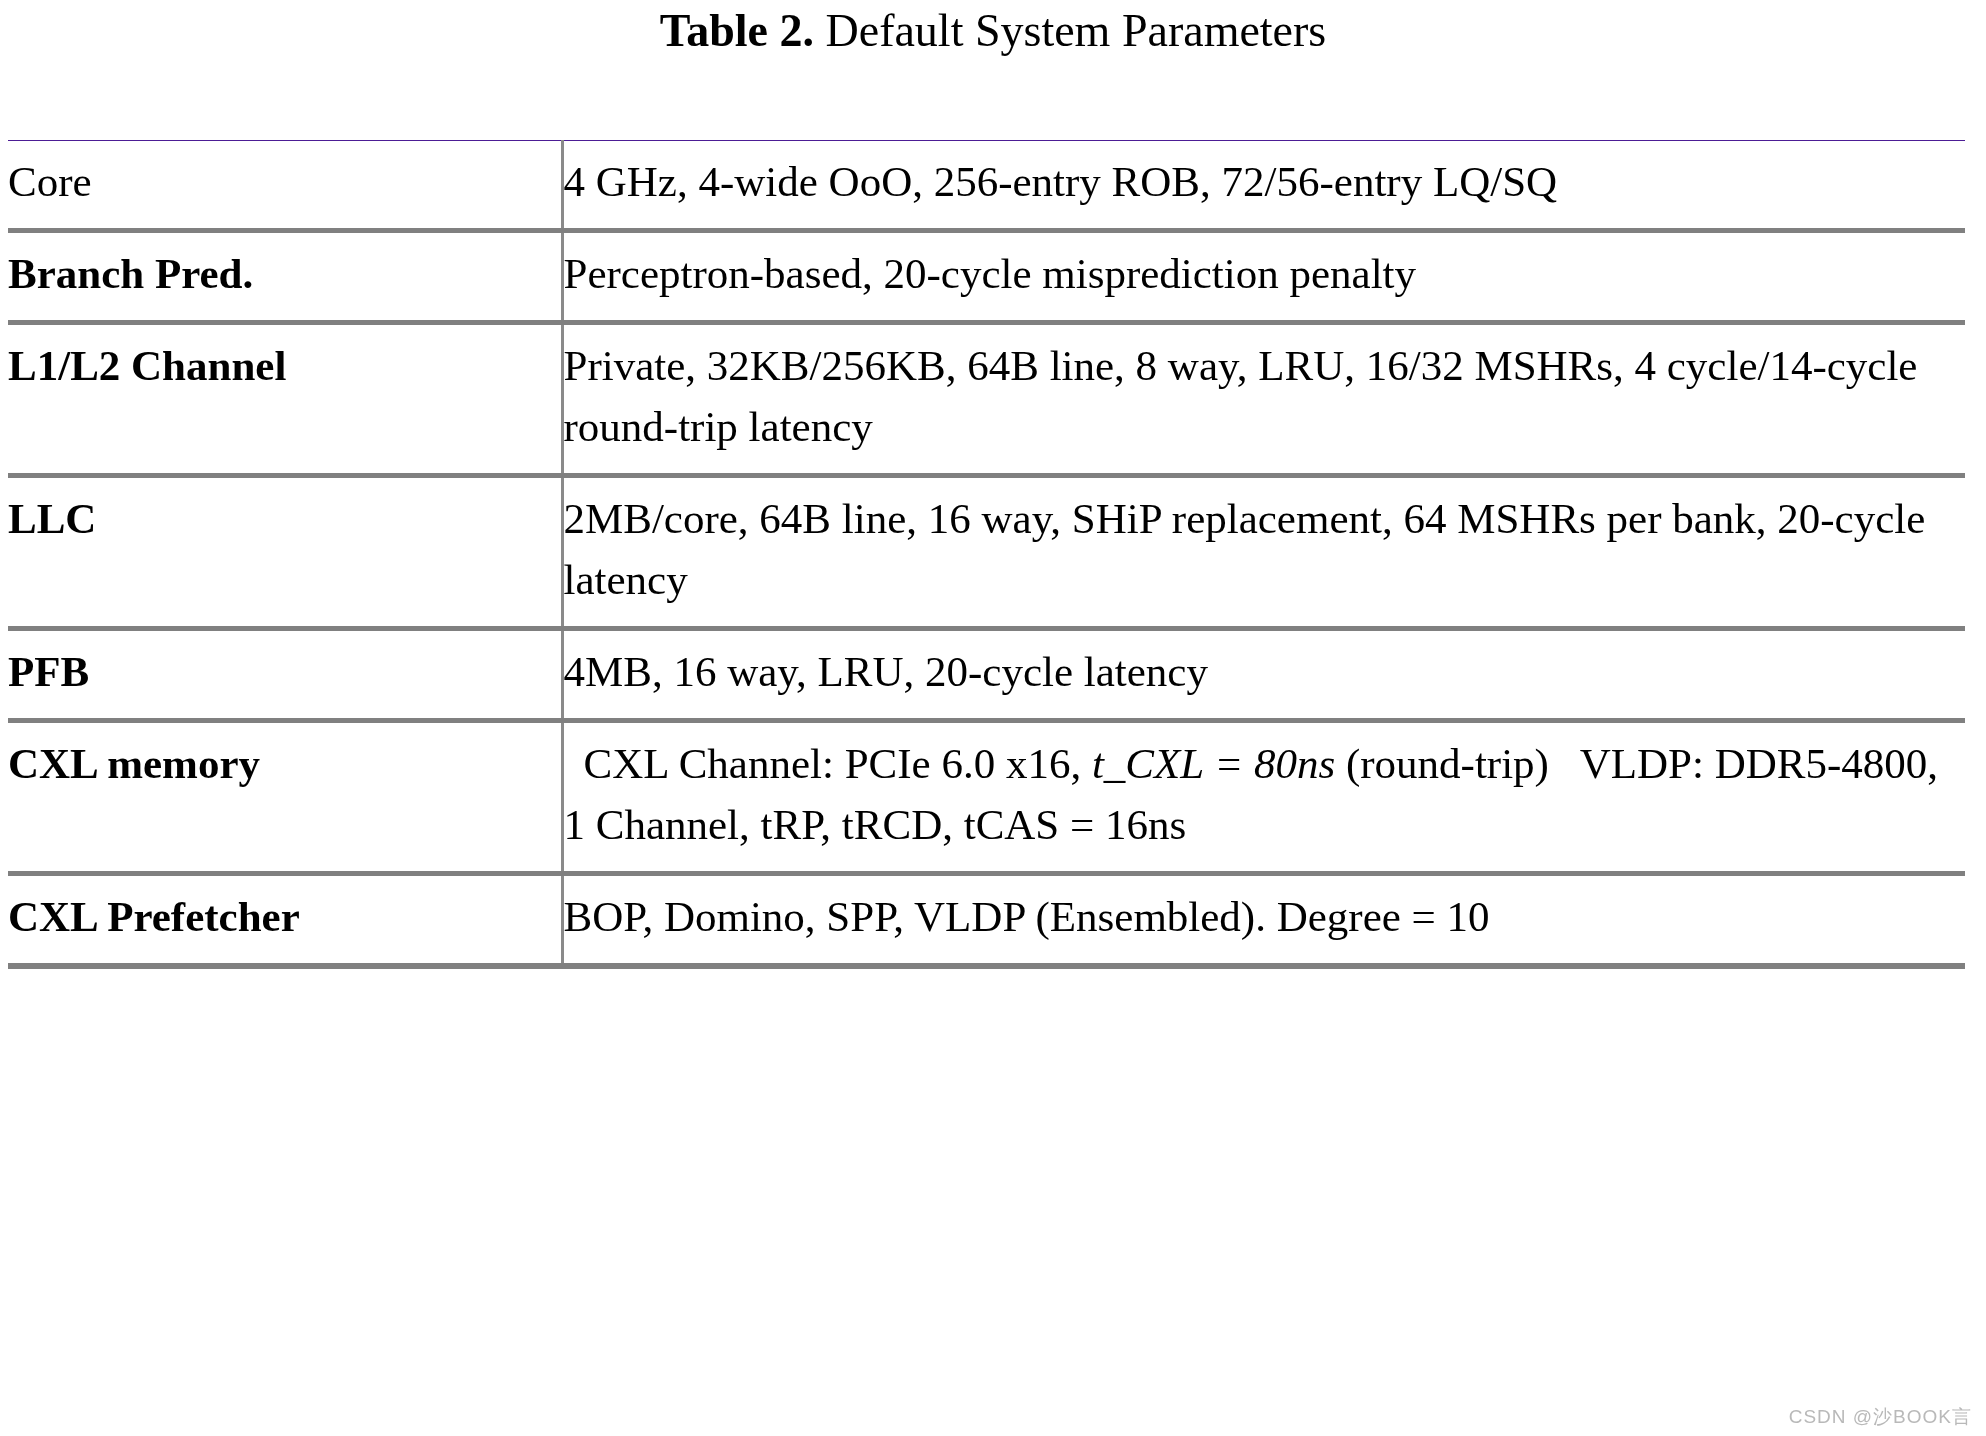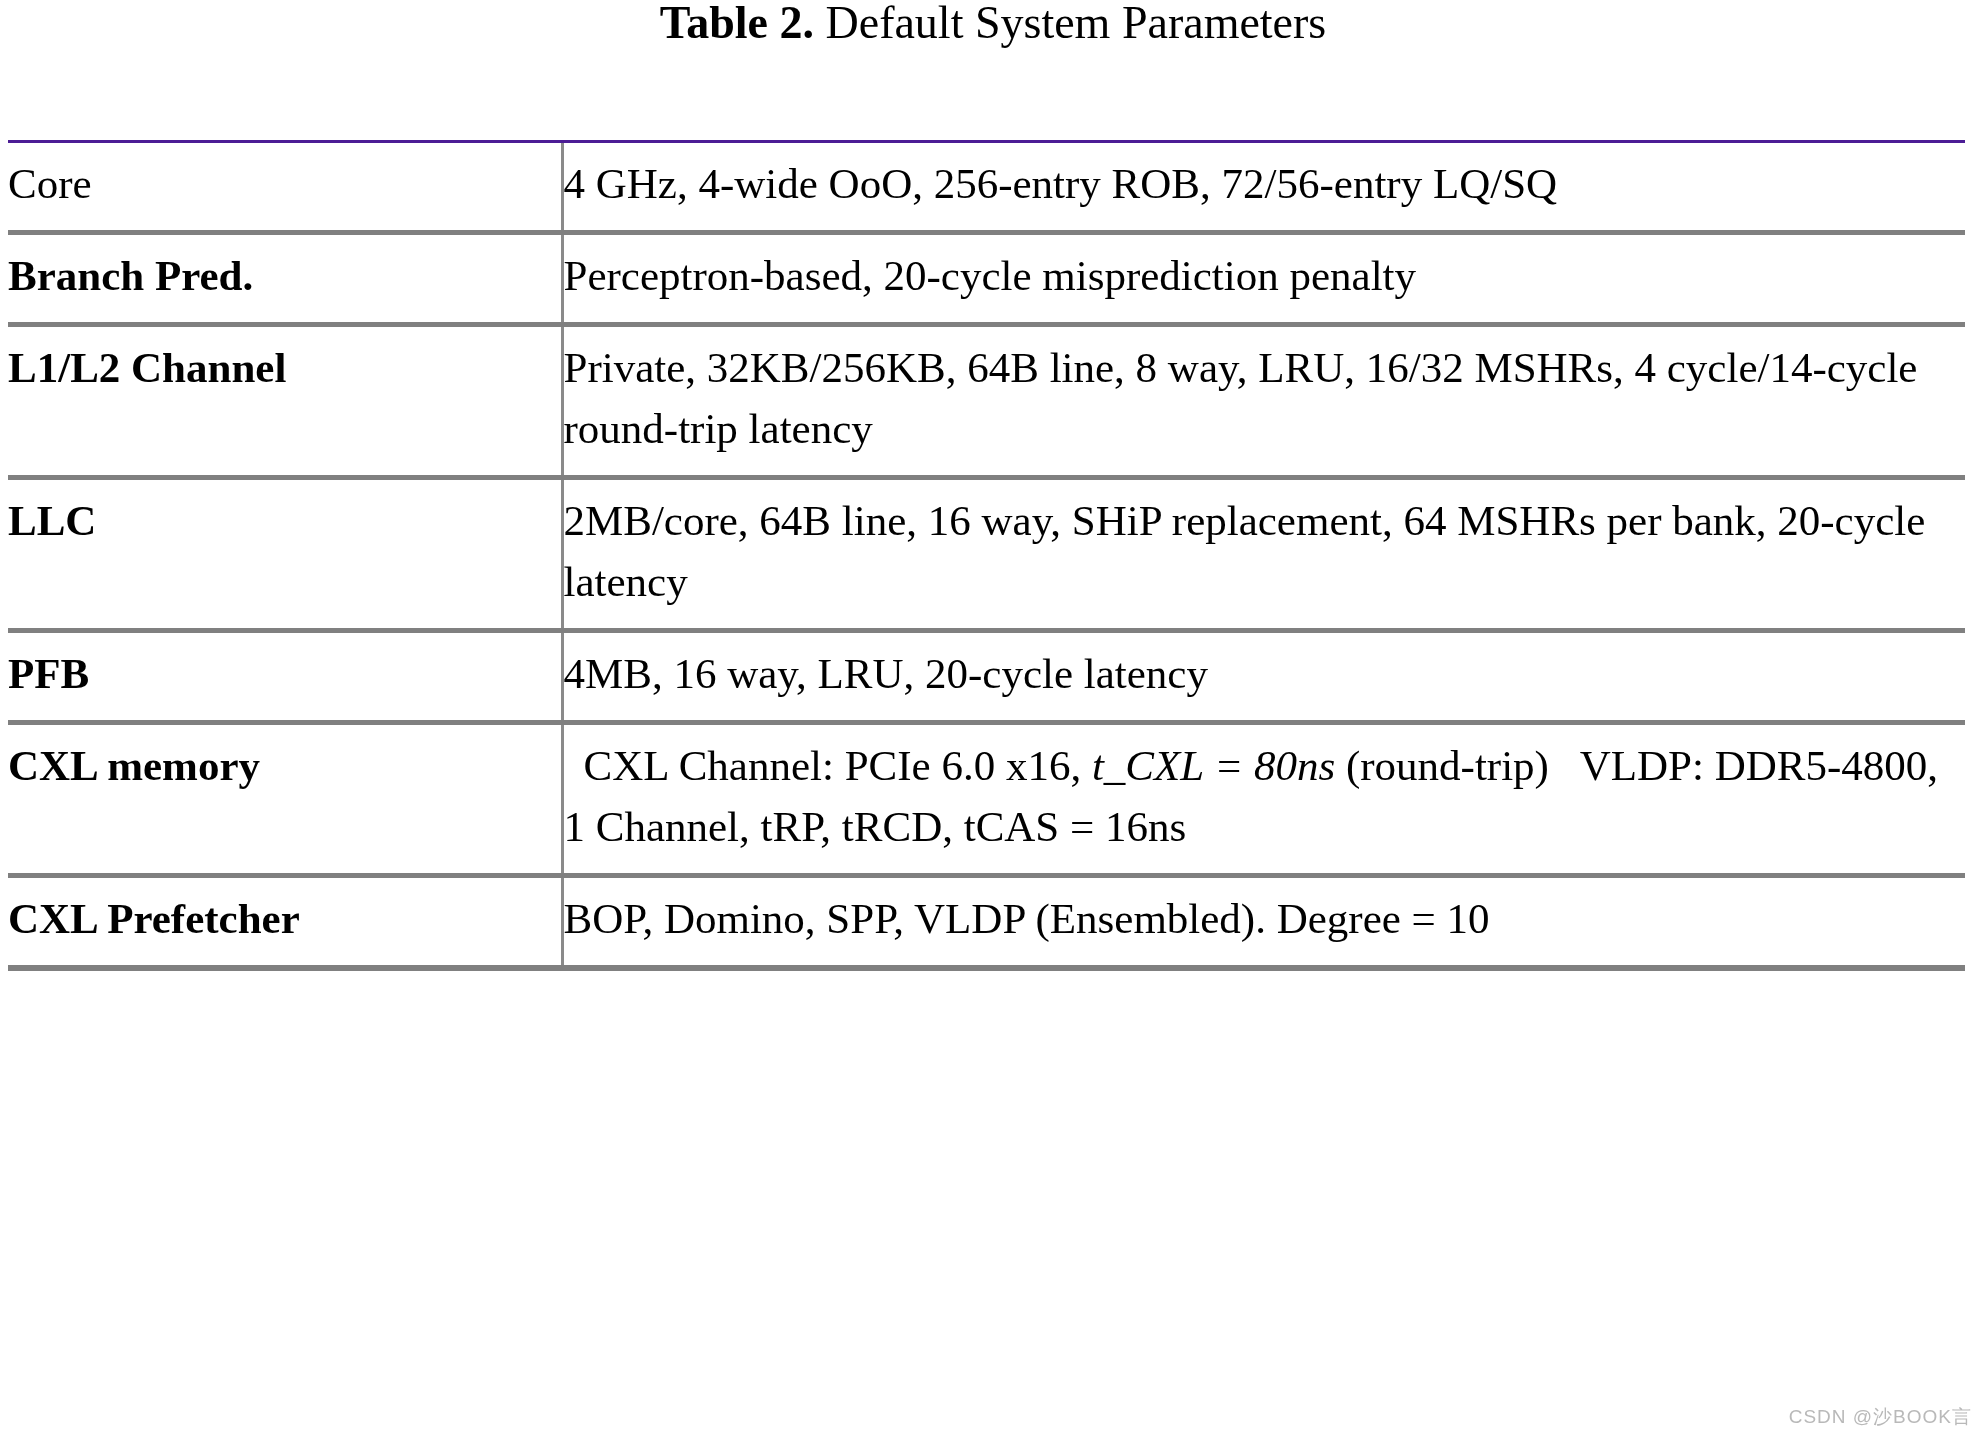--- a/index.html
+++ b/index.html
@@ -15,20 +15,21 @@
     color: #000000;
     position: relative;
   }
 
   
   .caption {
     width: 1986px;
     text-align: center;
     font-size: 46px;
     line-height: 1.0;
+    padding-top: 8px;
     white-space: nowrap;
   }
   .caption .cap-label {
     font-weight: bold;
   }
   .caption .cap-text {
     font-weight: normal;
   }
 
   
@@ -40,21 +41,21 @@
   }
   table.params {
     border-collapse: collapse;
     width: 1957px;
     table-layout: fixed;
   }
   table.params col.c-key { width: 554px; }
   table.params col.c-val { width: 1403px; }
 
   table.params tr.rule-top > td {
-    border-top: 3px solid #4c1d95;
+    border-top: 1px solid #4c1d95;
   }
   table.params tr > td {
     border-bottom: 5px solid #808080;
     vertical-align: top;
     padding: 10px 0 16px 0;
     font-size: 43px;
     line-height: 1.42;
   }
   table.params tr:last-child > td {
     border-bottom: 6px solid #808080;

